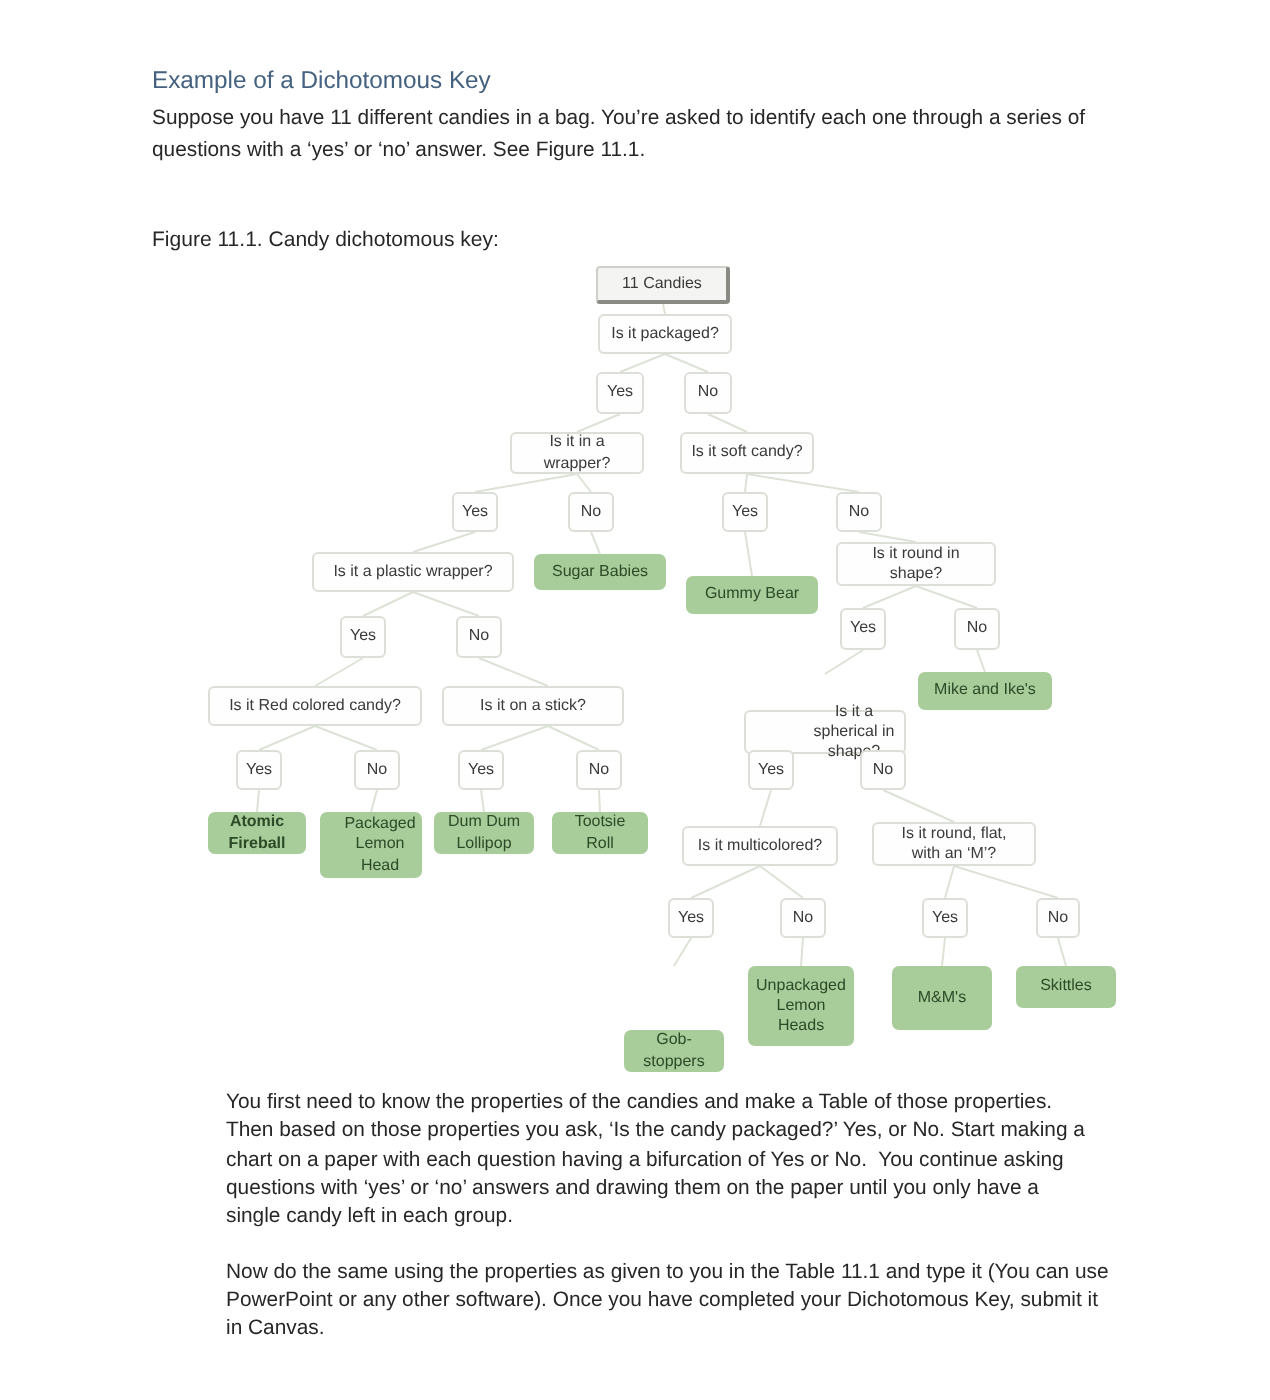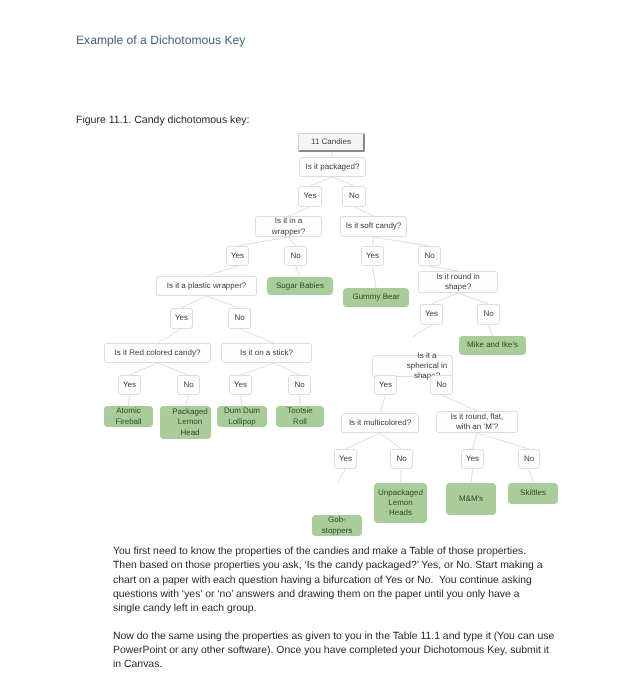--- a/index.html
+++ b/index.html
@@ -25,20 +25,21 @@
   .p1{position:absolute;left:113px;top:545px;width:434px;font-size:10.42px;line-height:14.3px;color:#272727;white-space:pre-wrap;}
   .p2{position:absolute;left:113px;top:629.5px;width:444px;font-size:10.43px;line-height:14.4px;color:#272727;}
 </style>
 </head>
 <body>
 
 <div id="page">
 
   <div class="heading">Example of a Dichotomous Key</div>
 
+  <div class="intro">Suppose you have 11 different candies in a bag. You’re asked to identify each one through a series of questions with a ‘yes’ or ‘no’ answer. See Figure 11.1.</div>
 
   <div class="figcap">Figure 11.1. Candy dichotomous key:</div>
 
   <div id="figure">
     <svg id="edges" viewBox="0 0 635 700">
         <line x1="331.5" y1="152" x2="332.5" y2="157" stroke="#dde2d6" stroke-width="1"></line>
         <line x1="332.5" y1="177" x2="310" y2="186" stroke="#dde2d6" stroke-width="1"></line>
         <line x1="332.5" y1="177" x2="354" y2="186" stroke="#dde2d6" stroke-width="1"></line>
         <line x1="310" y1="207" x2="288.5" y2="216" stroke="#dde2d6" stroke-width="1"></line>
         <line x1="354" y1="207" x2="373.5" y2="216" stroke="#dde2d6" stroke-width="1"></line>
@@ -157,21 +158,21 @@
         </div>
         <div class="node a" style="left: 288px; top: 375px; width: 23px; height: 20px; border-color: rgb(220, 223, 215); color: rgb(58, 58, 58);">
           <span>No</span>
         </div>
         <div class="node a" style="left: 374px; top: 375px; width: 23px; height: 20px; border-color: rgb(220, 223, 215); color: rgb(58, 58, 58);">
           <span>Yes</span>
         </div>
         <div class="node a" style="left: 430px; top: 375px; width: 23px; height: 20px; border-color: rgb(220, 223, 215); color: rgb(58, 58, 58);">
           <span>No</span>
         </div>
-        <div class="node leaf" style="left: 104px; top: 406px; width: 49px; height: 21px; background: rgb(168, 205, 155); border-color: rgb(168, 205, 155); color: rgb(44, 74, 38);">
+        <div class="node leaf" style="left: 104px; top: 406px; width: 49px; height: 21px; background: rgb(168, 205, 155); border-color: rgb(168, 205, 155); color: rgb(44, 74, 38); font-weight: bold;">
           <span style="max-width: 40px;">Atomic Fireball</span>
         </div>
         <div class="node leaf" style="left: 160px; top: 406px; width: 51px; height: 33px; background: rgb(168, 205, 155); border-color: rgb(168, 205, 155); color: rgb(44, 74, 38); padding-left: 12px;">
           <span style="max-width: 40px;">Packaged Lemon Head</span>
         </div>
         <div class="node leaf" style="left: 217px; top: 406px; width: 50px; height: 21px; background: rgb(168, 205, 155); border-color: rgb(168, 205, 155); color: rgb(44, 74, 38);">
           <span style="max-width: 40px;">Dum Dum Lollipop</span>
         </div>
         <div class="node leaf" style="left: 276px; top: 406px; width: 48px; height: 21px; background: rgb(168, 205, 155); border-color: rgb(168, 205, 155); color: rgb(44, 74, 38);">
           <span style="max-width: 30px;">Tootsie Roll</span>

